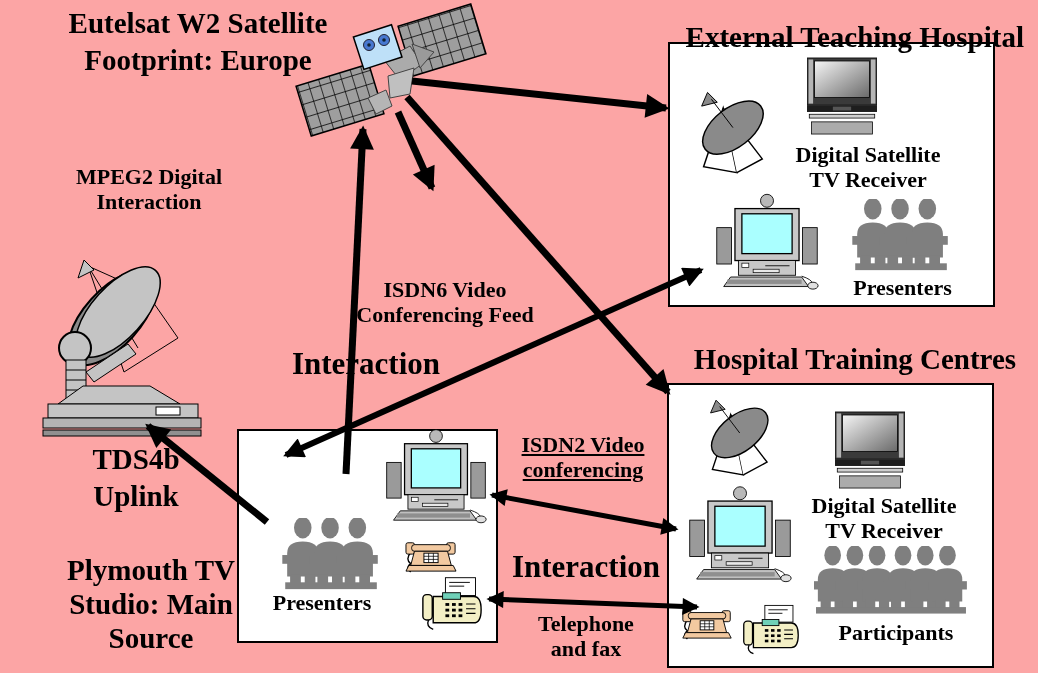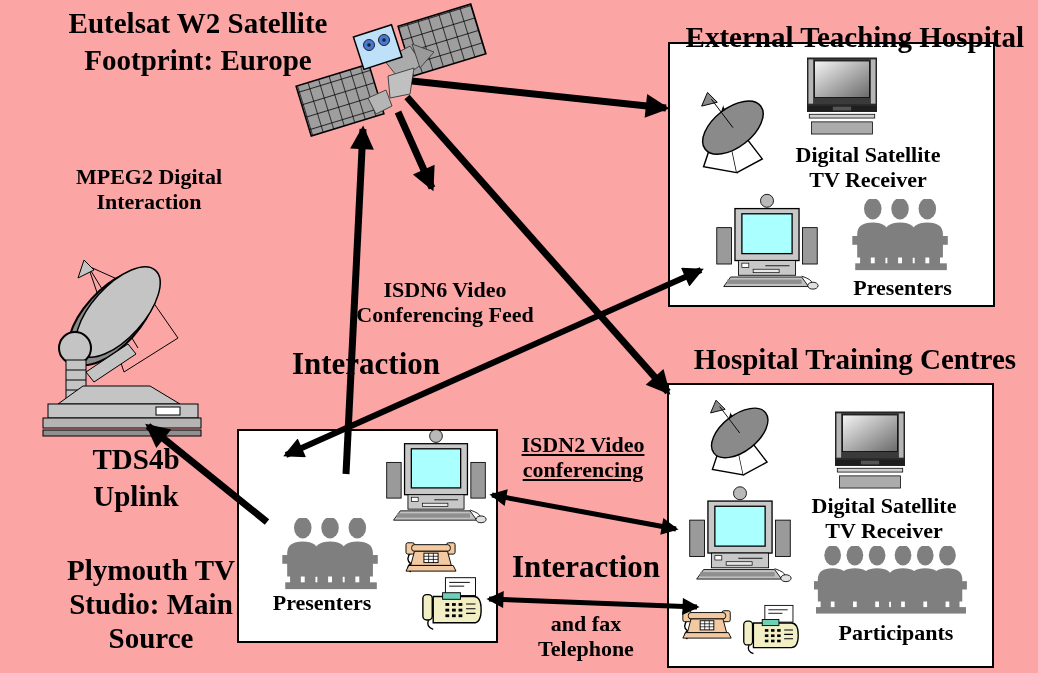--- a/index.html
+++ b/index.html
@@ -266,22 +266,22 @@
   <div class="lbl big" style="left:676px;top:341px;width:358px;">Hospital Training Centres</div>
 
   <div class="lbl mid" style="left:503px;top:433px;width:160px;text-decoration:underline;">
     <div>ISDN2 Video</div>
     <div>conferencing</div>
   </div>
 
   <div class="lbl big2" style="left:506px;top:549px;width:160px;">Interaction</div>
 
   <div class="lbl mid" style="left:505px;top:612px;width:162px;">
+    <div>Telephone</div>
     <div>and fax</div>
-    <div>Telephone</div>
   </div>
 
   <div class="lbl mid" style="left:796px;top:494px;width:176px;">
     <div>Digital Satellite</div>
     <div>TV Receiver</div>
   </div>
 
   <div class="lbl mid" style="left:826px;top:621px;width:140px;">Participants</div>
 
   <div class="lbl mid" style="left:263px;top:591px;width:118px;">Presenters</div>

